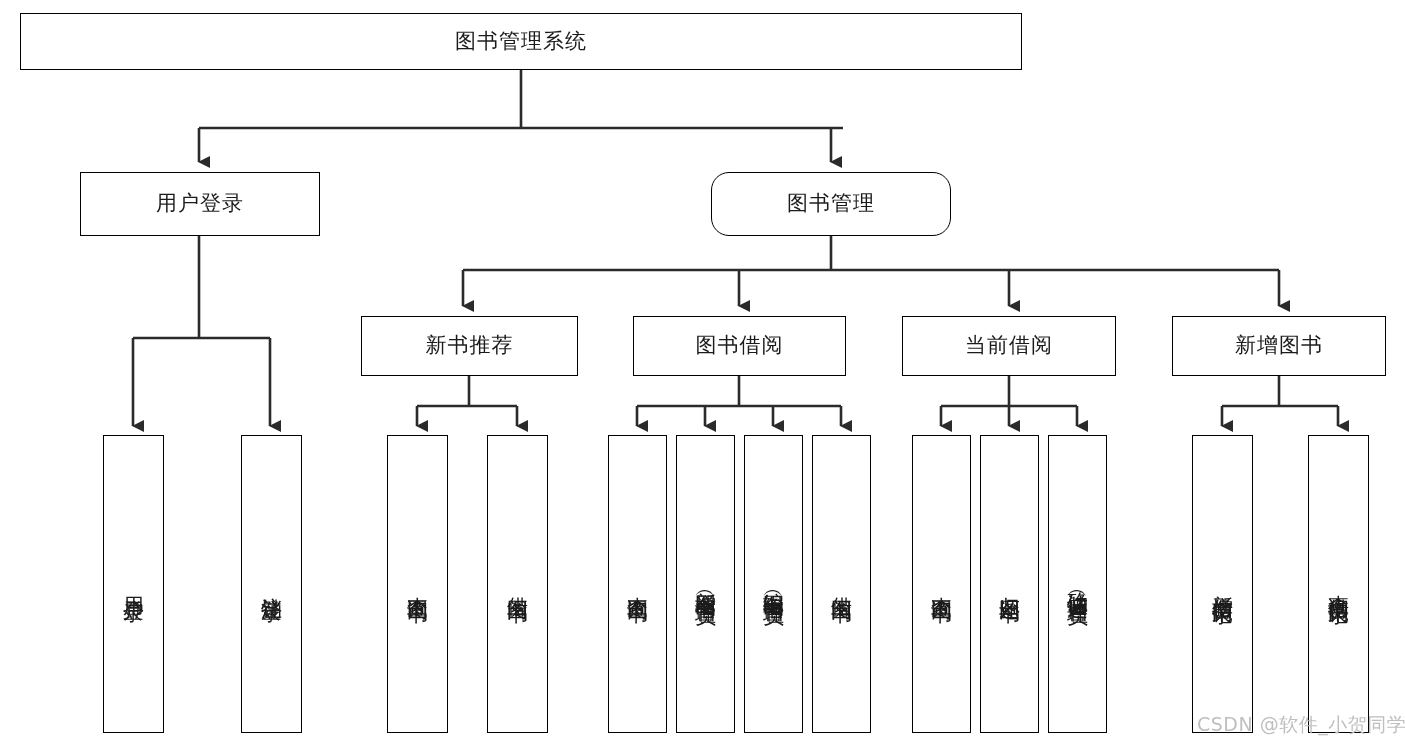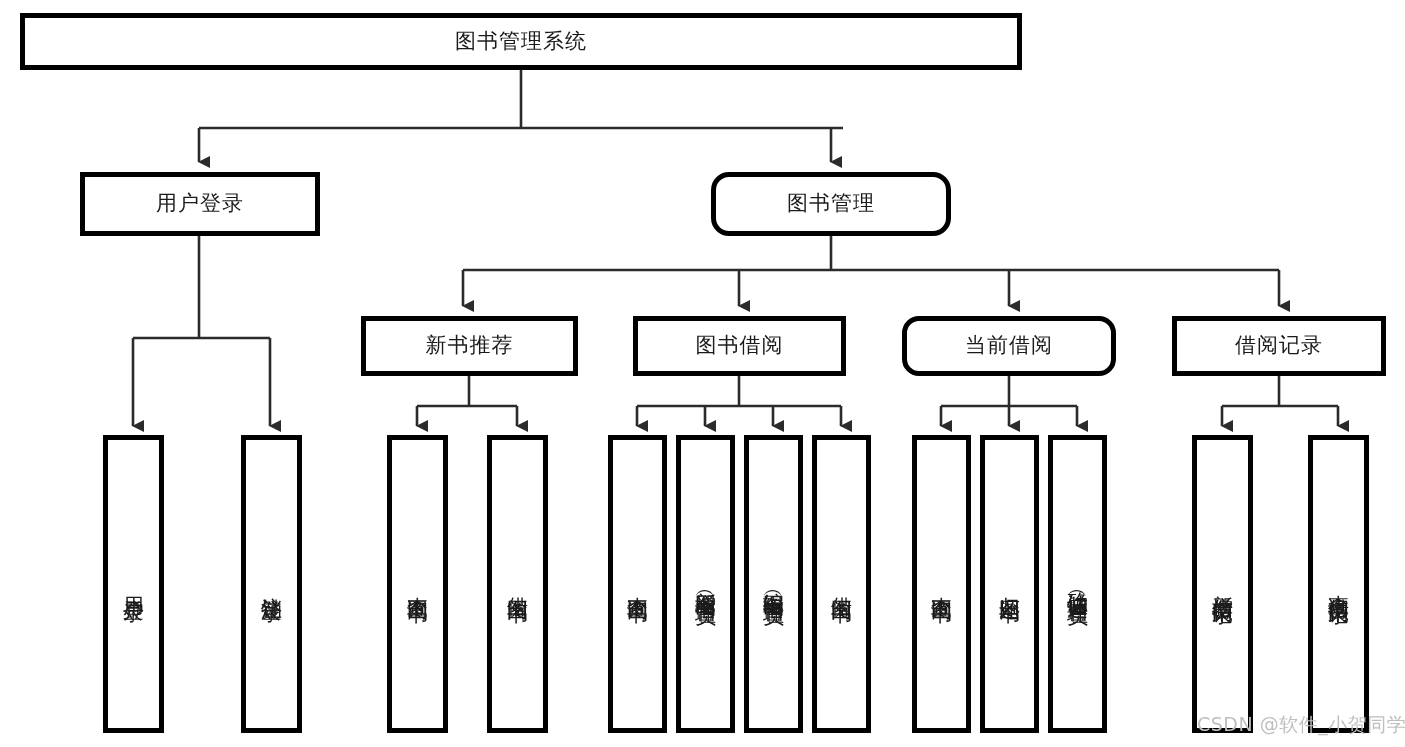--- a/index.html
+++ b/index.html
@@ -21,21 +21,21 @@
     left: 0;
     top: 0;
     width: 1405px;
     height: 747px;
     pointer-events: none;
   }
   .node {
     position: absolute;
     box-sizing: border-box;
     background: #ffffff;
-    border: 5px solid #000000;
+    border: 1px solid #000000;
     display: flex;
     align-items: center;
     justify-content: center;
     color: #1b1b1b;
   }
   .node.h-node {
     font-size: 21px;
     letter-spacing: 1px;
     line-height: 1.2;
   }
@@ -147,26 +147,26 @@
   </div>
 
   <div class="node h-node" style="left:361px; top:316px; width:217px; height:60px;">
     <span class="h-text">新书推荐</span>
   </div>
 
   <div class="node h-node" style="left:633px; top:316px; width:213px; height:60px;">
     <span class="h-text">图书借阅</span>
   </div>
 
-  <div class="node h-node" style="left:902px; top:316px; width:214px; height:60px;border-radius:17px;">
+  <div class="node h-node" style="left:902px; top:316px; width:214px; height:60px;">
     <span class="h-text">当前借阅</span>
   </div>
 
   <div class="node h-node" style="left:1172px; top:316px; width:214px; height:60px;">
-    <span class="h-text">借阅记录</span>
+    <span class="h-text">新增图书</span>
   </div>
 
   <div class="node v-node" style="left:103px; top:435px; width:61px; height:298px;">
     <span class="v-text">用户登录</span>
   </div>
 
   <div class="node v-node" style="left:241px; top:435px; width:61px; height:298px;">
     <span class="v-text">注销登录</span>
   </div>
 

